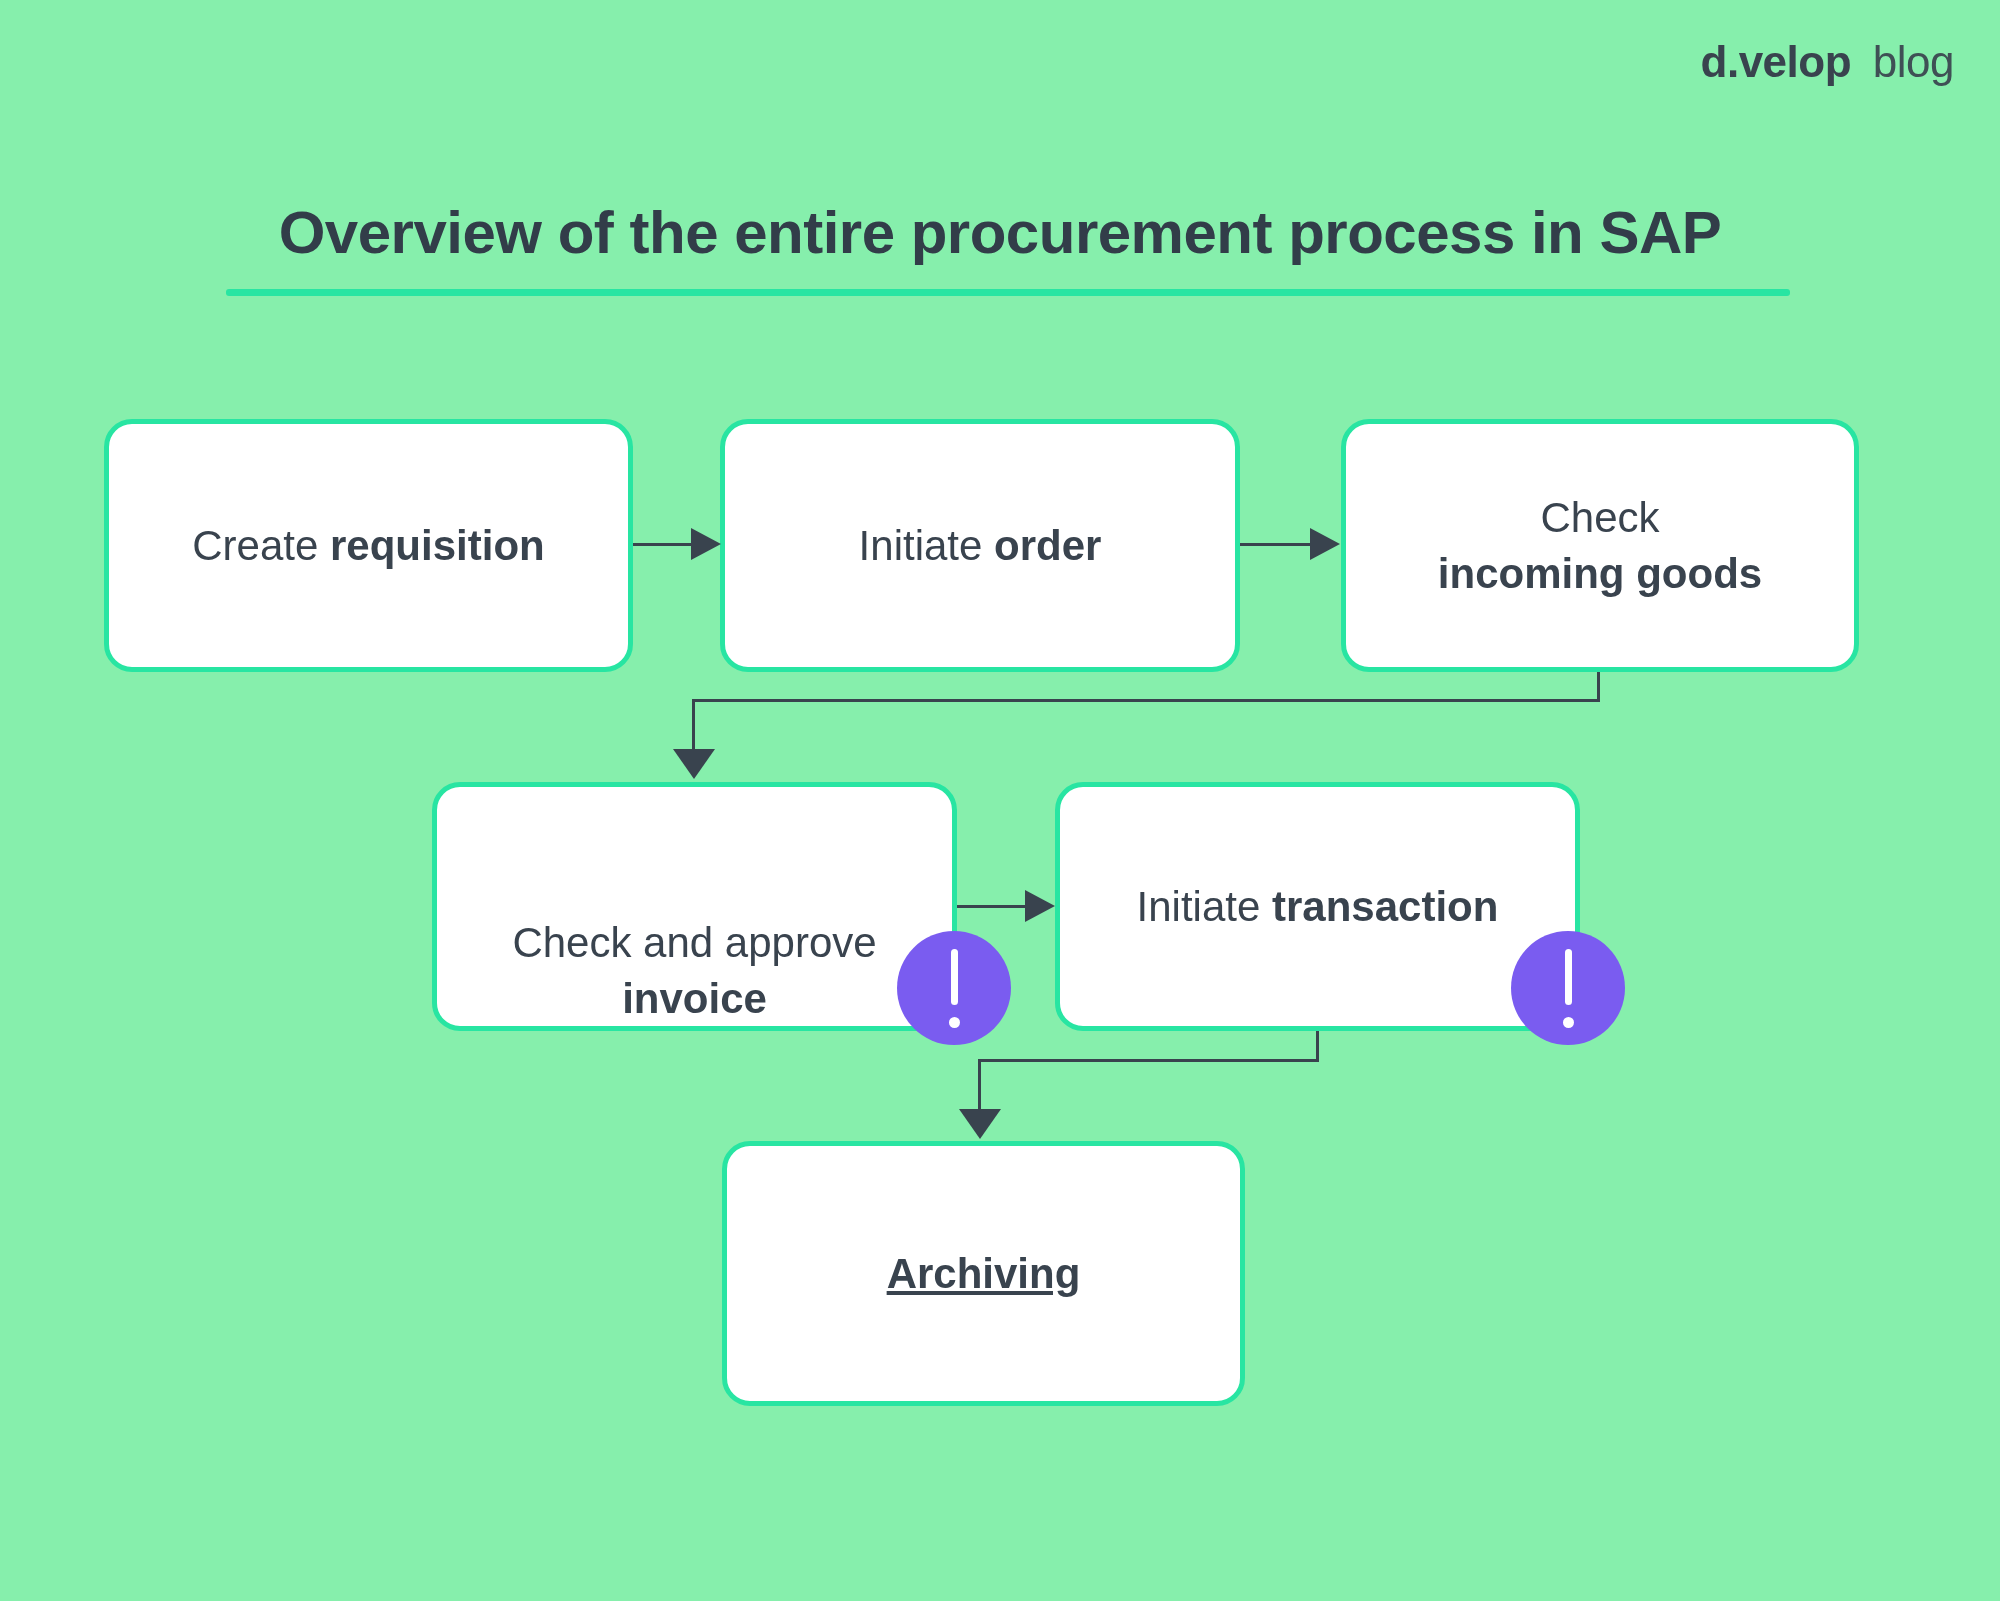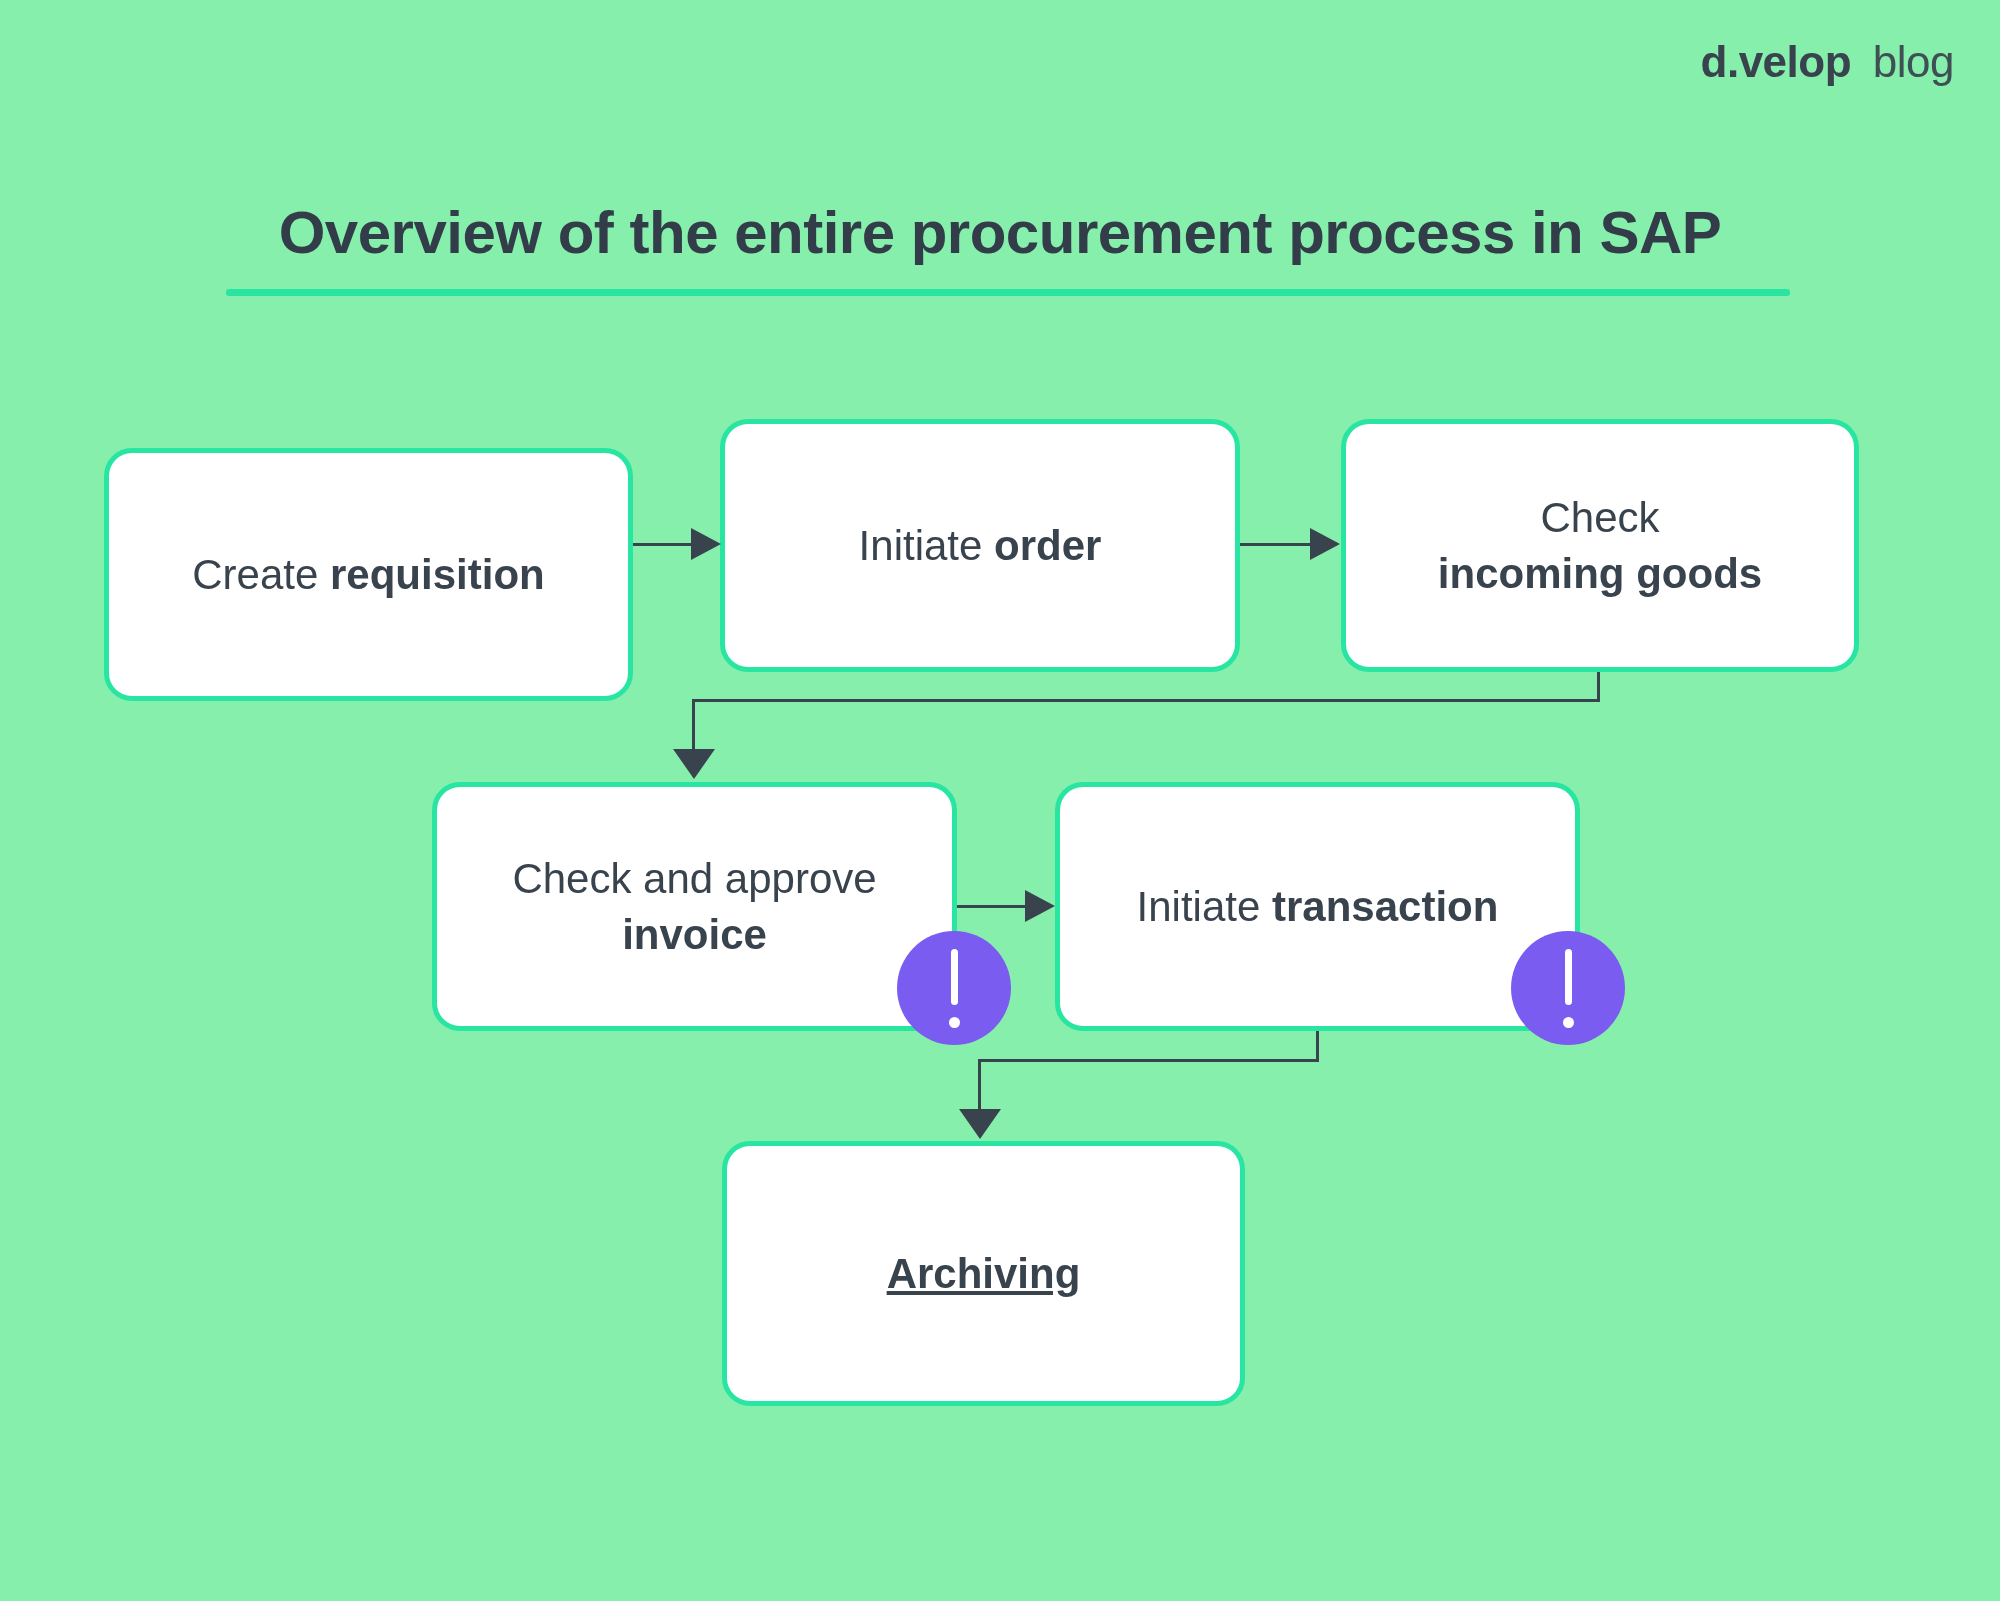--- a/index.html
+++ b/index.html
@@ -35,24 +35,24 @@
     position:absolute;background:#ffffff;
     border:5px solid #28e5a2;border-radius:28px;
     box-sizing:border-box;
     display:flex;align-items:center;justify-content:center;
     text-align:center;font-size:42px;line-height:1.32;color:#39434e;
   }
   .node .node-label{display:inline;}
   .node .t-bold{font-weight:700;}
   .node.stacked .t-reg,.node.stacked .t-bold{display:block;}
 
-  #node-create-requisition   {left:104px; top:419px; width:529px; height:253px;margin-top:29px;}
+  #node-create-requisition   {left:104px; top:419px; width:529px; height:253px;}
   #node-initiate-order       {left:720px; top:419px; width:520px; height:253px;}
   #node-check-incoming-goods {left:1341px;top:419px; width:518px; height:253px;}
-  #node-check-approve-invoice{left:432px; top:782px; width:525px; height:249px;}
+  #node-check-approve-invoice{left:432px; top:782px; width:525px; height:249px;align-items:flex-end;}
   #node-initiate-transaction {left:1055px;top:782px; width:525px; height:249px;align-items:center;}
   #node-archiving            {left:722px; top:1141px;width:523px; height:265px;text-decoration:underline;}
 
   
   .line{position:absolute;background:#39434e;}
   .head-right{
     position:absolute;width:0;height:0;
     border-top:16px solid transparent;border-bottom:16px solid transparent;
     border-left:30px solid #39434e;
   }

